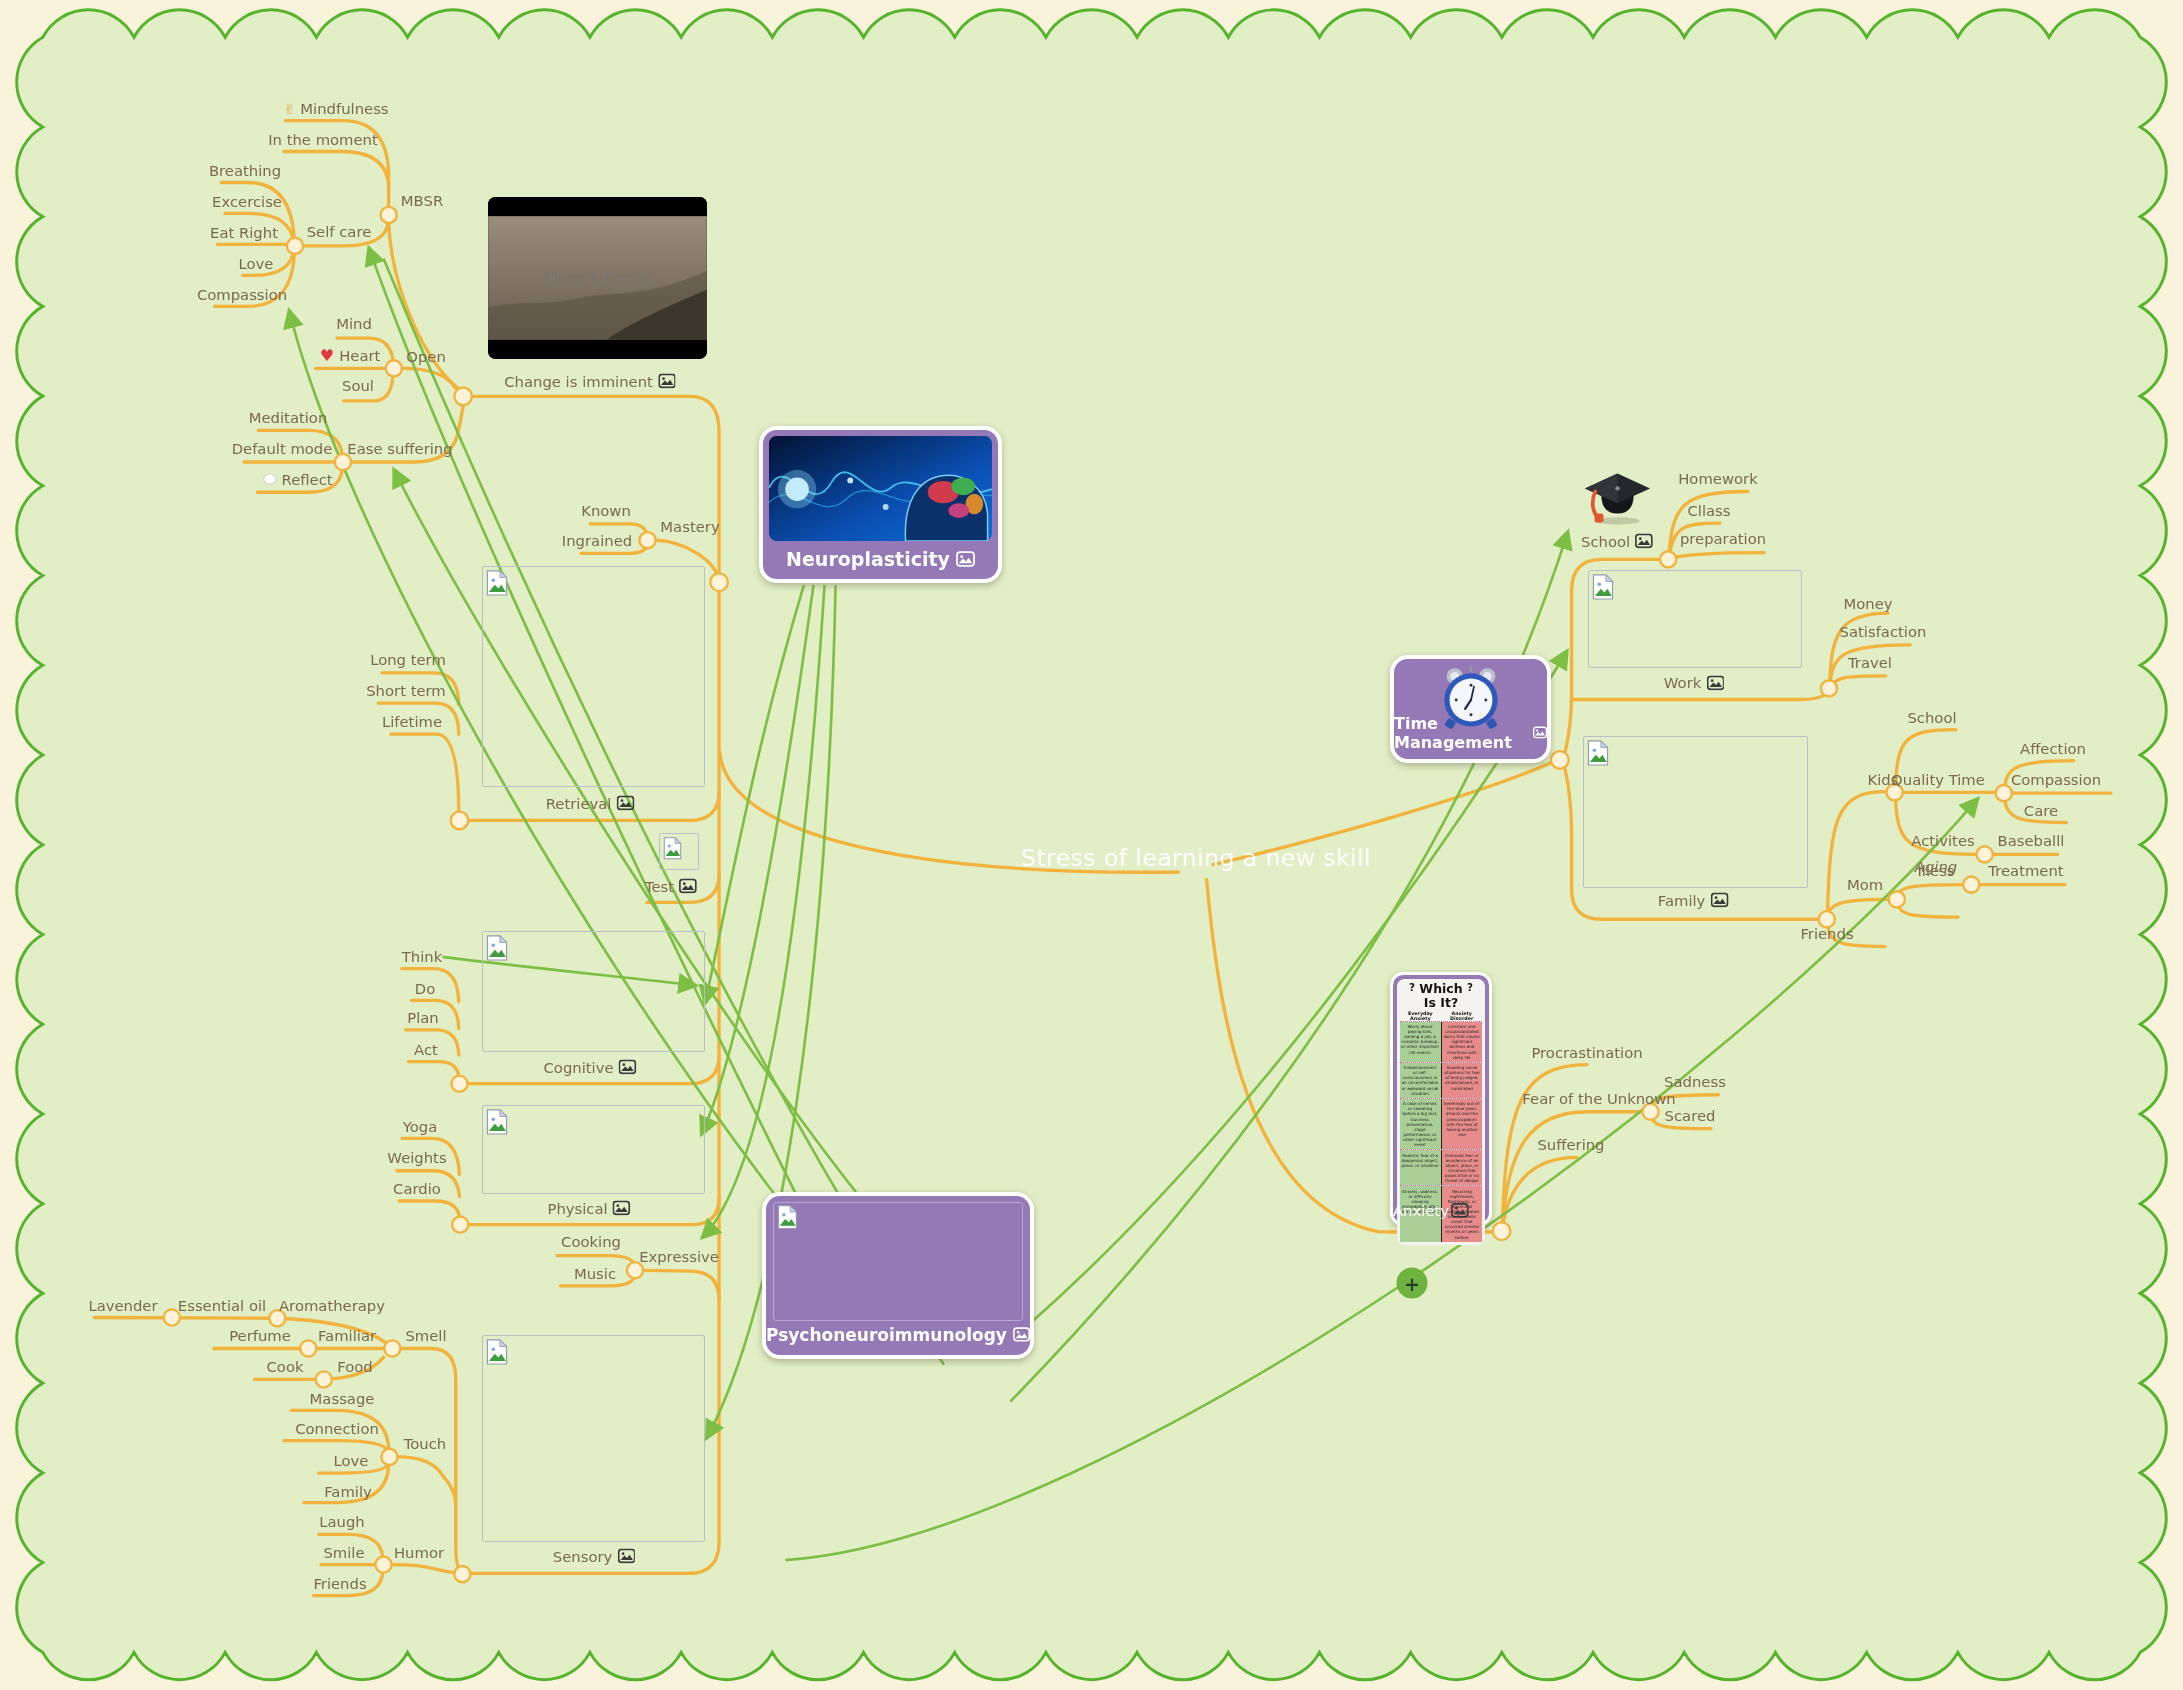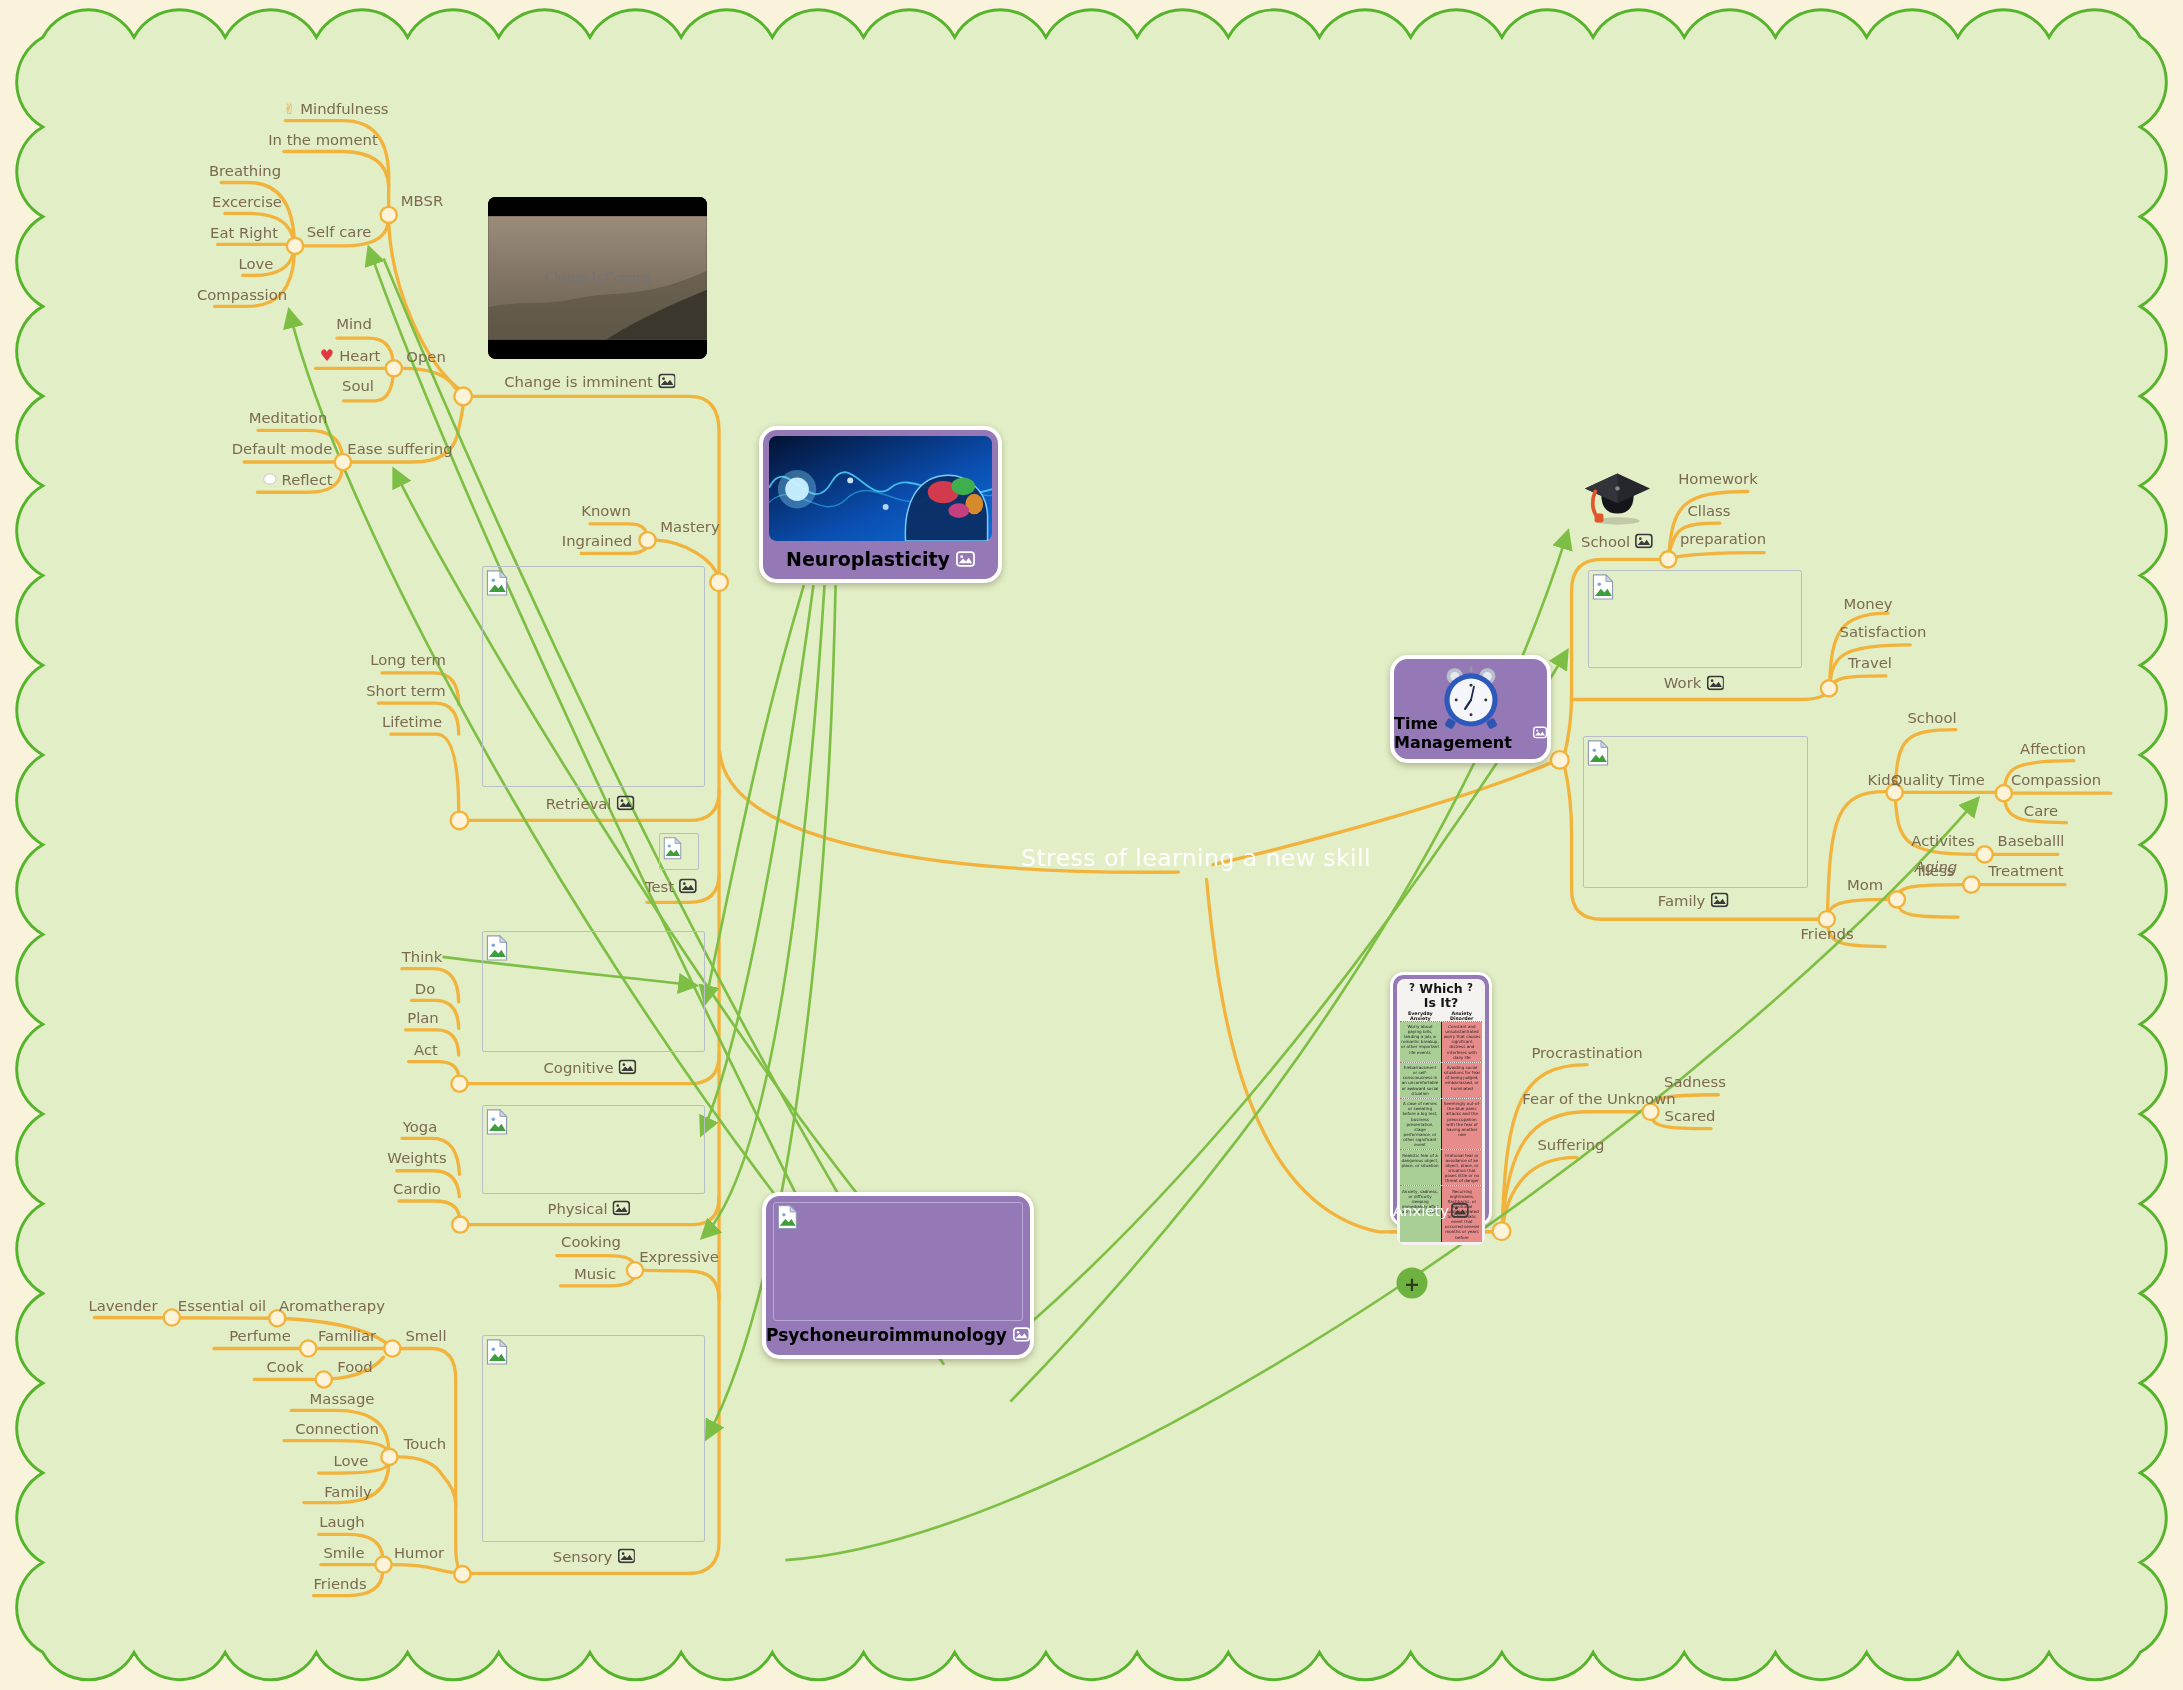--- a/index.html
+++ b/index.html
@@ -11,21 +11,21 @@
         color:#7b6a50;font-size:14.8px;white-space:nowrap;cursor:pointer;}
   .node .glyph-hand{color:#e8a33d;font-size:14px;}
   .node .glyph-heart{color:#e0383e;font-size:16px;line-height:1;}
   .node .glyph-thought{display:inline-block;width:11px;height:8.9px;background:#fff;border:0.7px solid #cfcfcf;
         border-radius:60% 60% 55% 55%;}
   .ph-box{position:absolute;border:1.5px solid #b9bdc7;border-radius:2.2px;background:transparent;}
   .ph-box .bi{position:absolute;left:3px;top:3px;}
   .card{position:absolute;background:#9579b7;border:4.4px solid #ffffff;border-radius:17.7px;
         box-shadow:0 2.2px 6.6px rgba(90,80,60,.35);box-sizing:border-box;}
   .card .caption{display:flex;align-items:center;justify-content:center;gap:6px;
-        color:#000000;font-weight:bold;}
+        color:#ffffff;font-weight:bold;}
   .videocard{position:absolute;background:#000;border-radius:7.4px;overflow:hidden;}
   .videocard .vtitle{position:absolute;left:0;right:0;top:50%;transform:translateY(-50%);
         text-align:center;color:#737373;font-family:"Liberation Serif",serif;font-size:14px;}
   .central-title{position:absolute;transform:translate(-50%,-50%);color:#ffffff;font-size:23.6px;
         letter-spacing:0.4px;white-space:nowrap;}
   .plus-handle{position:absolute;width:31px;height:31px;border-radius:50%;background:#6eb33f;
         transform:translate(-50%,-50%);display:flex;align-items:center;justify-content:center;
         color:#2c3b22;font-size:19px;font-weight:bold;cursor:pointer;}
   
   .poster{position:absolute;left:4.4px;top:4.4px;right:4.4px;background:#f5f3f0;border-radius:7.4px;

